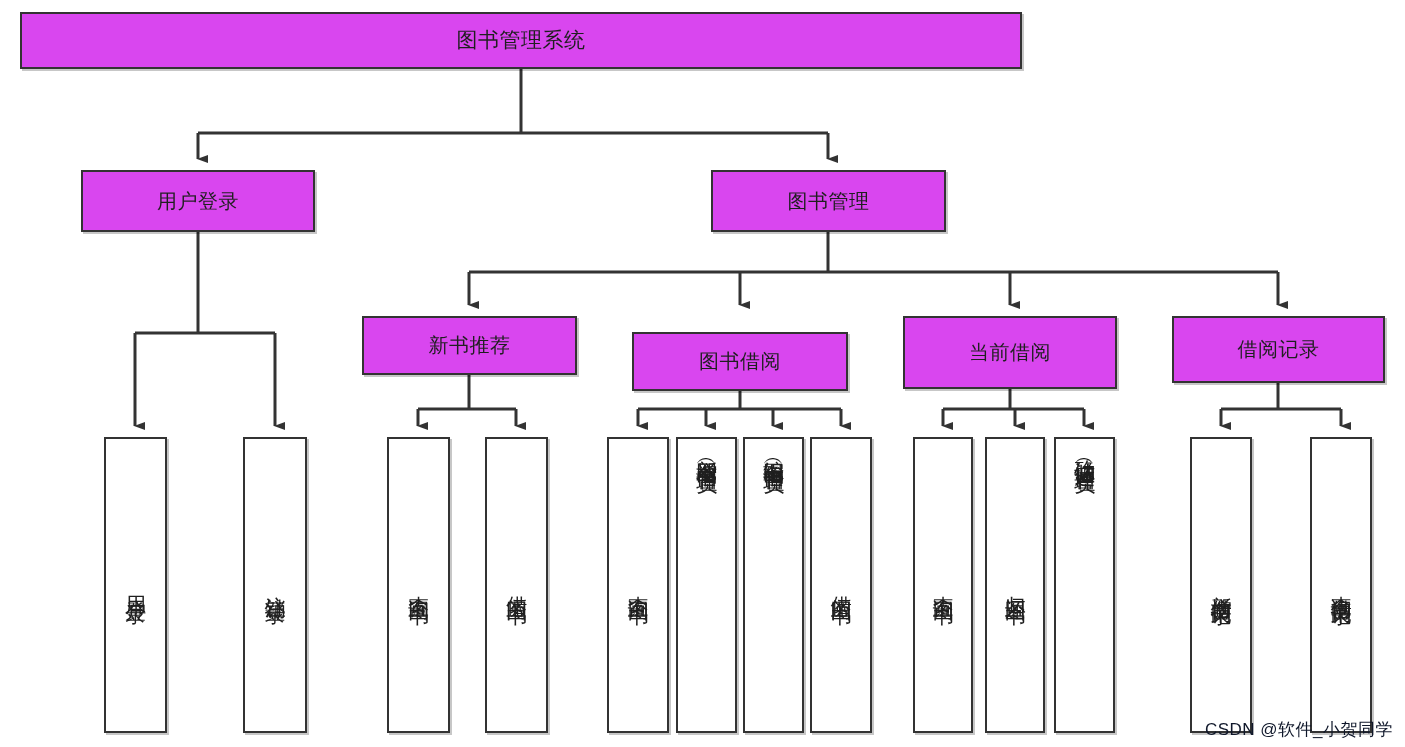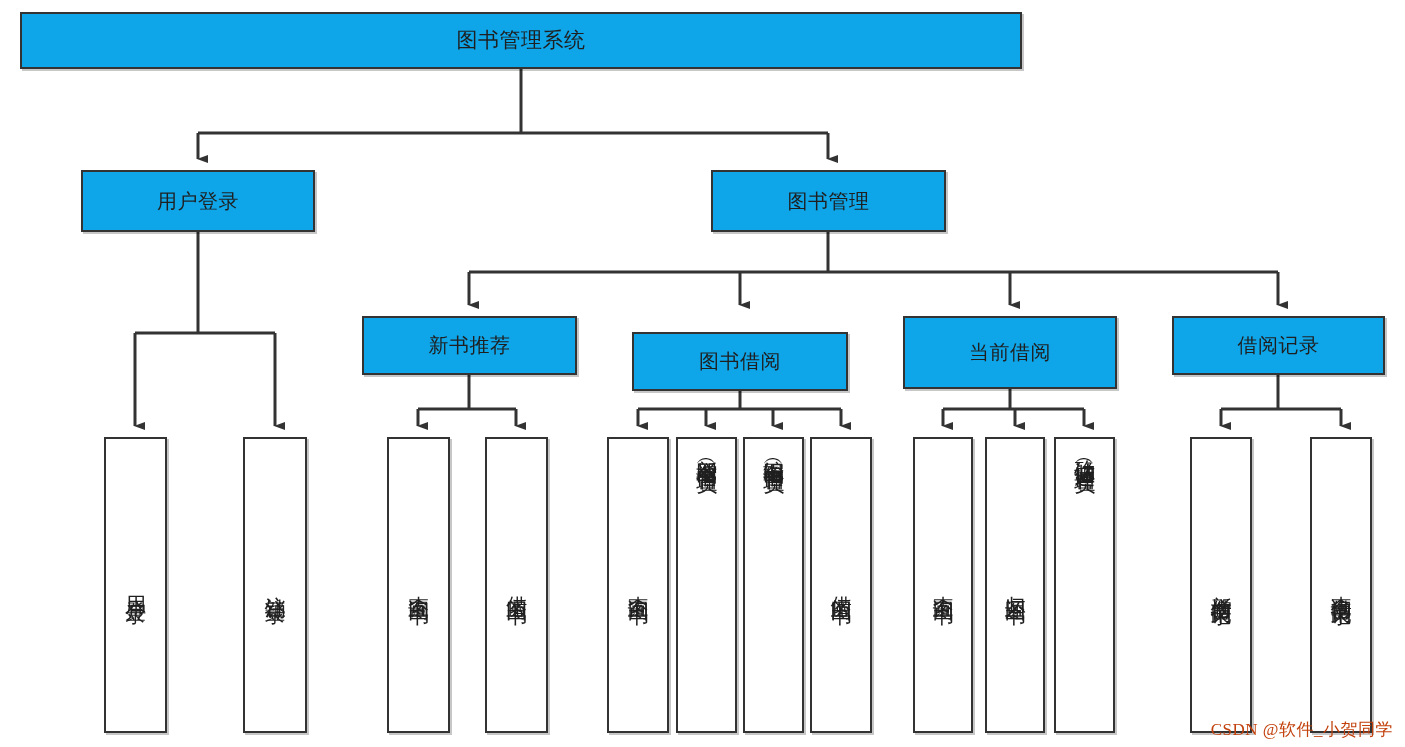--- a/index.html
+++ b/index.html
@@ -14,21 +14,21 @@
   #diagram-root{
     position:absolute;left:0;top:0;width:1405px;height:747px;
   }
   svg.connectors{
     position:absolute;left:0;top:0;width:1405px;height:747px;
     pointer-events:none;
   }
   .node{
     position:absolute;
     box-sizing:border-box;
-    background:#0ea5e9;
+    background:#d946ef;
     border:2px solid #333333;
     box-shadow:2px 2px 0 rgba(0,0,0,0.22);
     display:flex;
     align-items:center;
     justify-content:center;
     color:#1f1f1f;
   }
   .node .label{
     font-size:20px;
     line-height:1.25;
@@ -57,24 +57,24 @@
     color:#1f1f1f;
     white-space:nowrap;
   }
   .leaf.tall .vlabel{letter-spacing:2px;}
   .leaf.top-align{align-items:flex-start;padding-top:4px;}
   #watermark{
     position:absolute;
     right:12px;
     bottom:6px;
     font-size:17px;
-    color:#c2410c;
+    color:#0f172a;
     letter-spacing:0.5px;
     user-select:none;
-    font-family:Liberation Serif, serif;
+    font-family:Liberation Sans, sans-serif;
   }
 </style>
 </head>
 <body>
 
 <div id="diagram-root">
 
   <svg class="connectors" viewBox="0 0 1405 747" xmlns="http://www.w3.org/2000/svg">
     <defs>
       <marker id="arrowhead" markerWidth="9" markerHeight="11" refX="4.5" refY="10" orient="auto" markerUnits="userSpaceOnUse">
@@ -138,21 +138,21 @@
 
   <div class="node" id="node-book-management" style="left: 711px; top: 170px; width: 235px; height: 62px;">
     <span class="label">图书管理</span>
   </div>
   <div class="node" id="node-book-borrow" style="left: 632px; top: 332px; width: 216px; height: 59px;">
     <span class="label">图书借阅</span>
   </div>
   <div class="node" id="node-current-borrow" style="left: 903px; top: 316px; width: 214px; height: 73px;">
     <span class="label">当前借阅</span>
   </div>
-  <div class="node" id="node-borrow-record" style="left: 1172px; top: 316px; width: 213px; height: 59px;">
+  <div class="node" id="node-borrow-record" style="left: 1172px; top: 316px; width: 213px; height: 67px;">
     <span class="label">借阅记录</span>
   </div>
 
   <div class="leaf" id="leaf-user-login" style="left: 104px; top: 437px; width: 63px; height: 296px;">
     <span class="vlabel">用户登录</span>
   </div>
   <div class="leaf" id="leaf-user-logout" style="left: 243px; top: 437px; width: 64px; height: 296px;">
     <span class="vlabel">注销登录</span>
   </div>
   <div class="leaf" id="leaf-query-book-1" style="left: 387px; top: 437px; width: 63px; height: 296px;">

